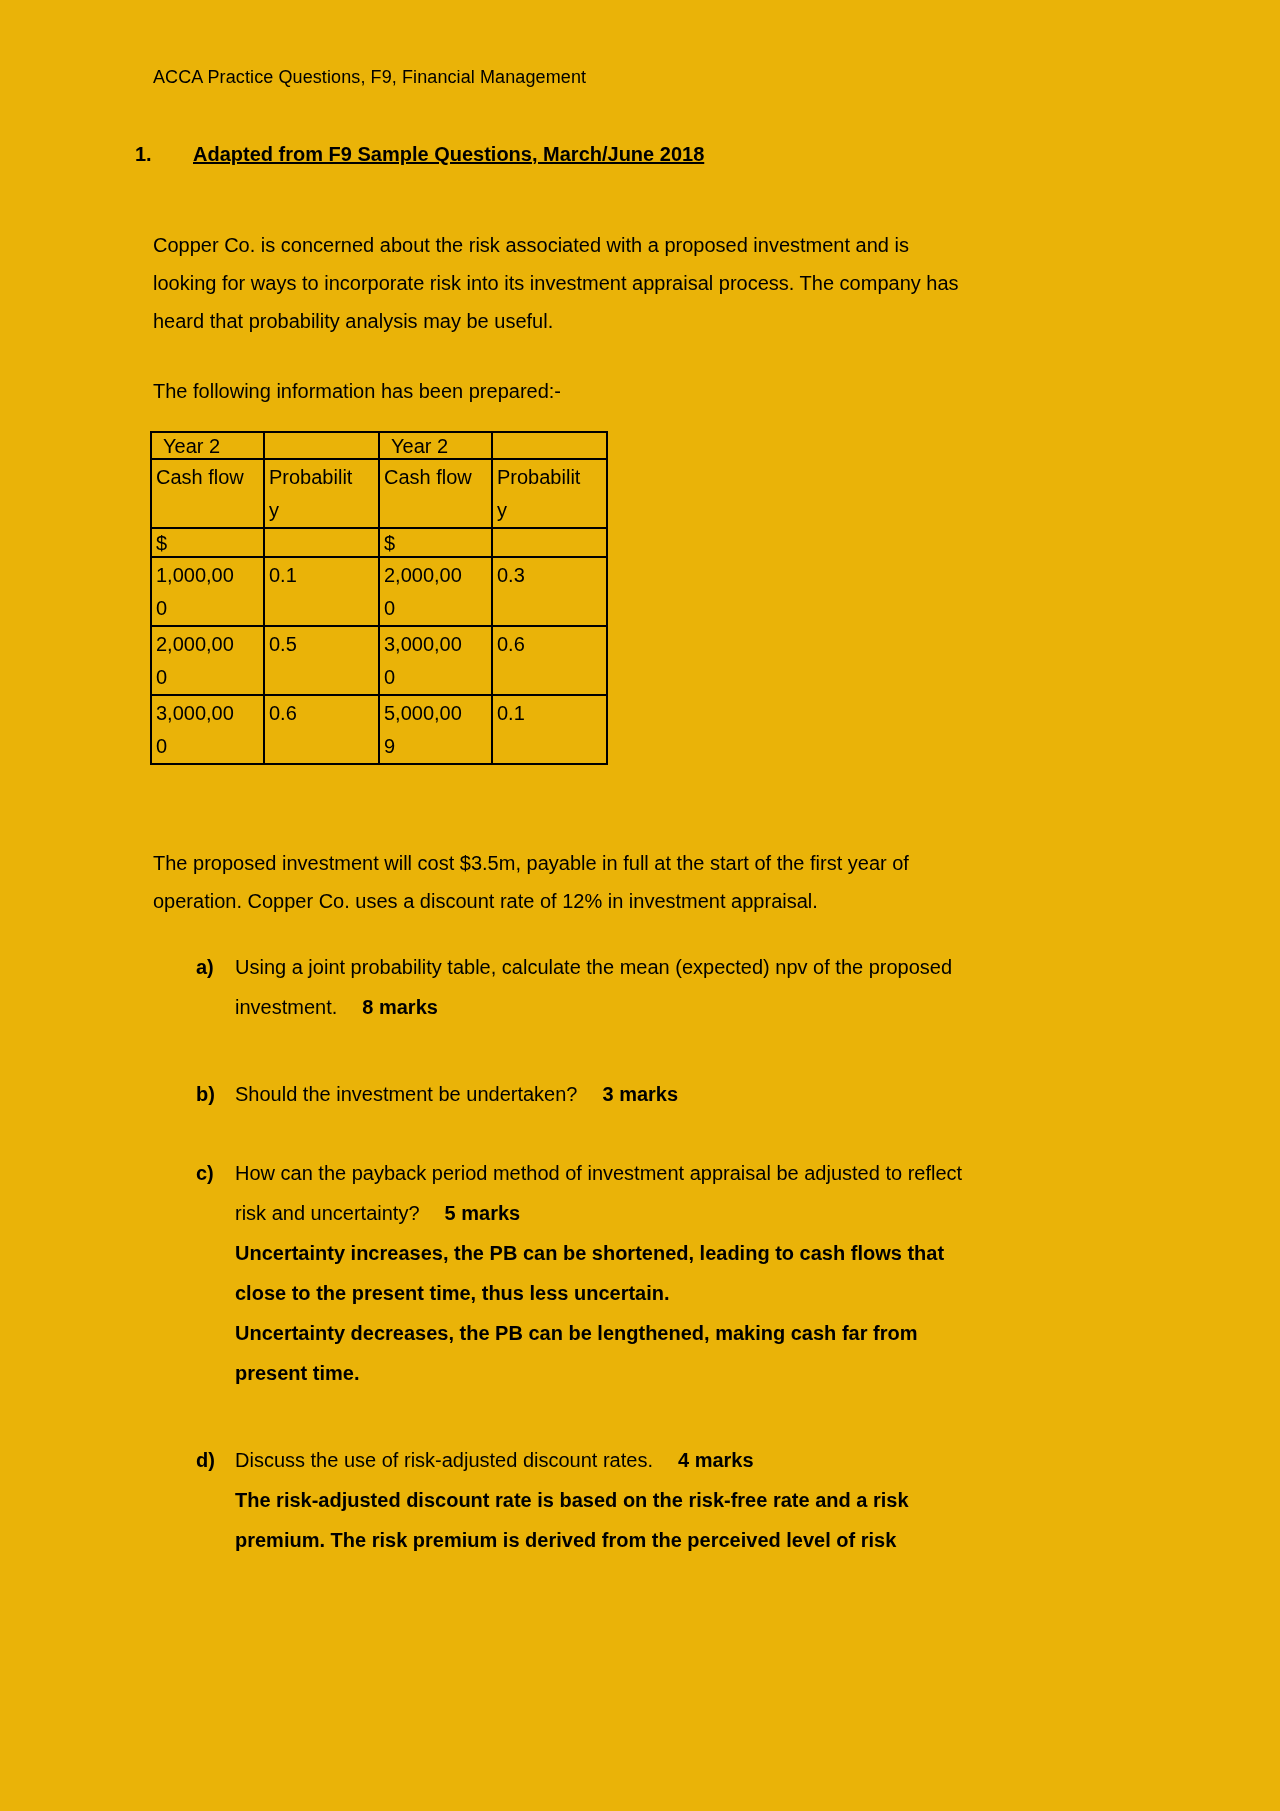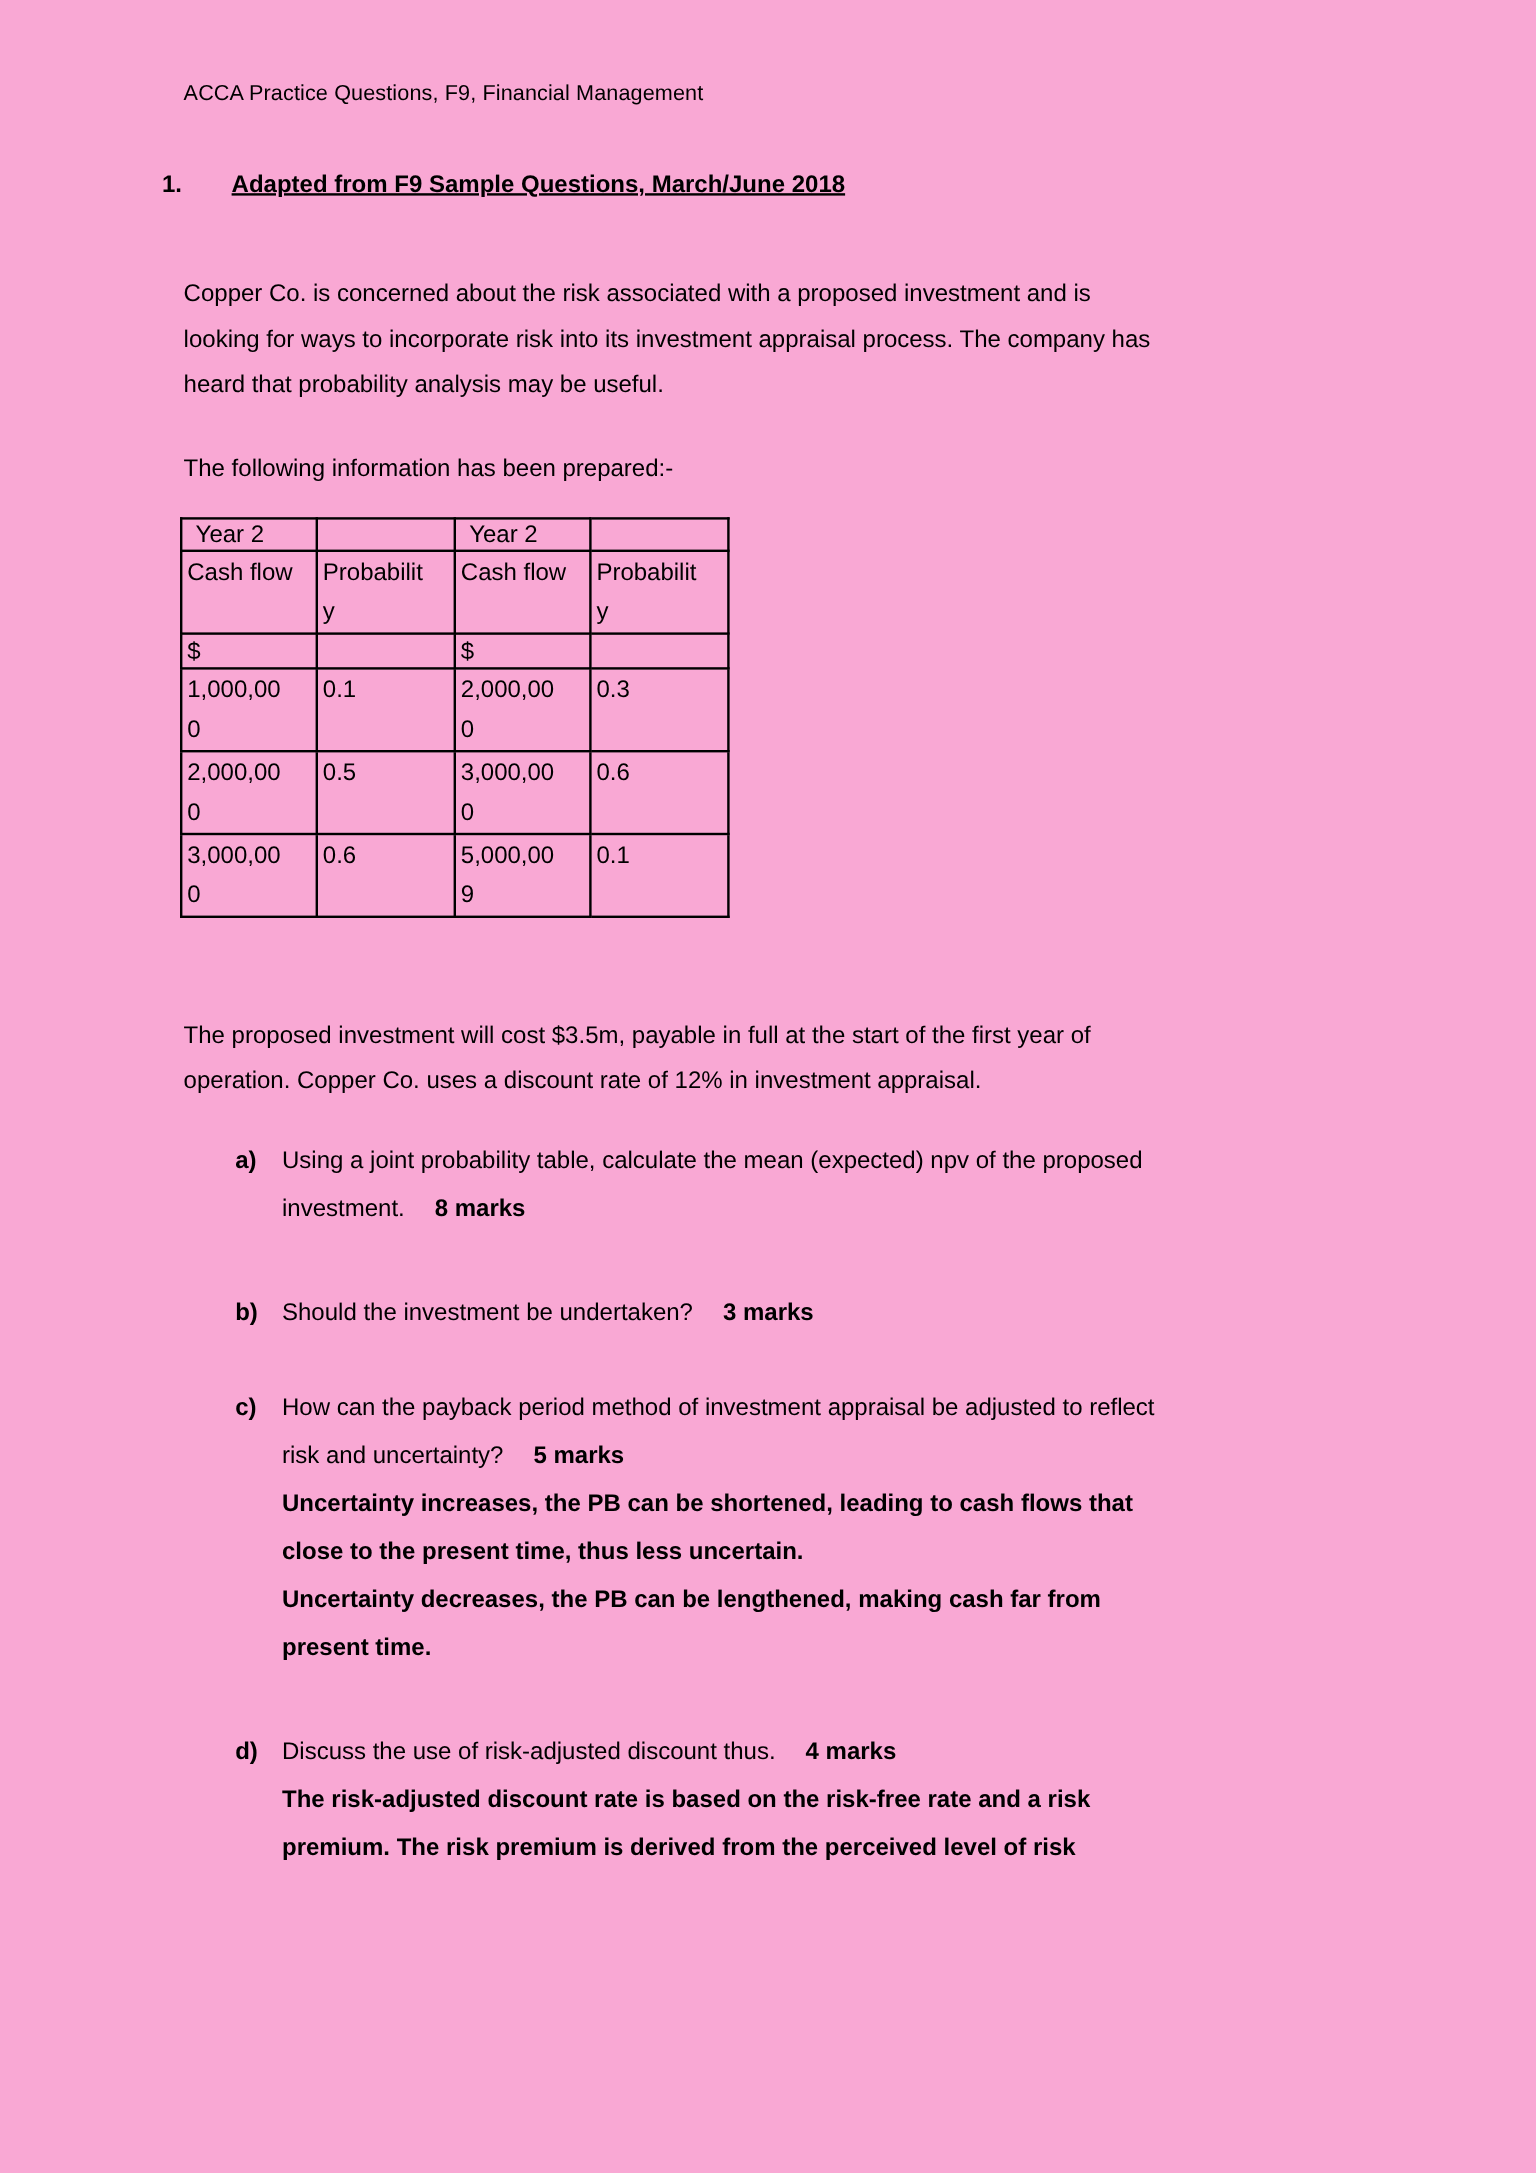--- a/index.html
+++ b/index.html
@@ -3,21 +3,21 @@
 <meta charset="utf-8">
 <style>
   * { margin: 0; padding: 0; box-sizing: border-box; }
   html, body { background: #ffffff; }
   body { width: 1280px; font-family: "Liberation Sans", sans-serif; color: #000; }
 
   .page {
     position: relative;
     width: 1280px;
     height: 1811px;
-    background: #f9a8d4;
+    background: #eab308;
     padding: 66px 40px 0 153px;
     overflow: hidden;
   }
 
   .doc-header {
     font-size: 18px;
     line-height: 23px;
     letter-spacing: 0.1px;
   }
 
@@ -185,19 +185,19 @@
       <div class="answer">Uncertainty increases, the PB can be shortened, leading to cash flows that
 close to the present time, thus less uncertain.
 Uncertainty decreases, the PB can be lengthened, making cash far from
 present time.</div>
     </div>
   </div>
 
   <div class="qitem q-d">
     <span class="qlabel">d)</span>
     <div class="qbody">
-      <span class="qtext">Discuss the use of risk-adjusted discount thus.</span><span class="marks">4 marks</span>
+      <span class="qtext">Discuss the use of risk-adjusted discount rates.</span><span class="marks">4 marks</span>
       <div class="answer">The risk-adjusted discount rate is based on the risk-free rate and a risk
 premium. The risk premium is derived from the perceived level of risk</div>
     </div>
   </div>
 
 </div>
 
 </body></html>

